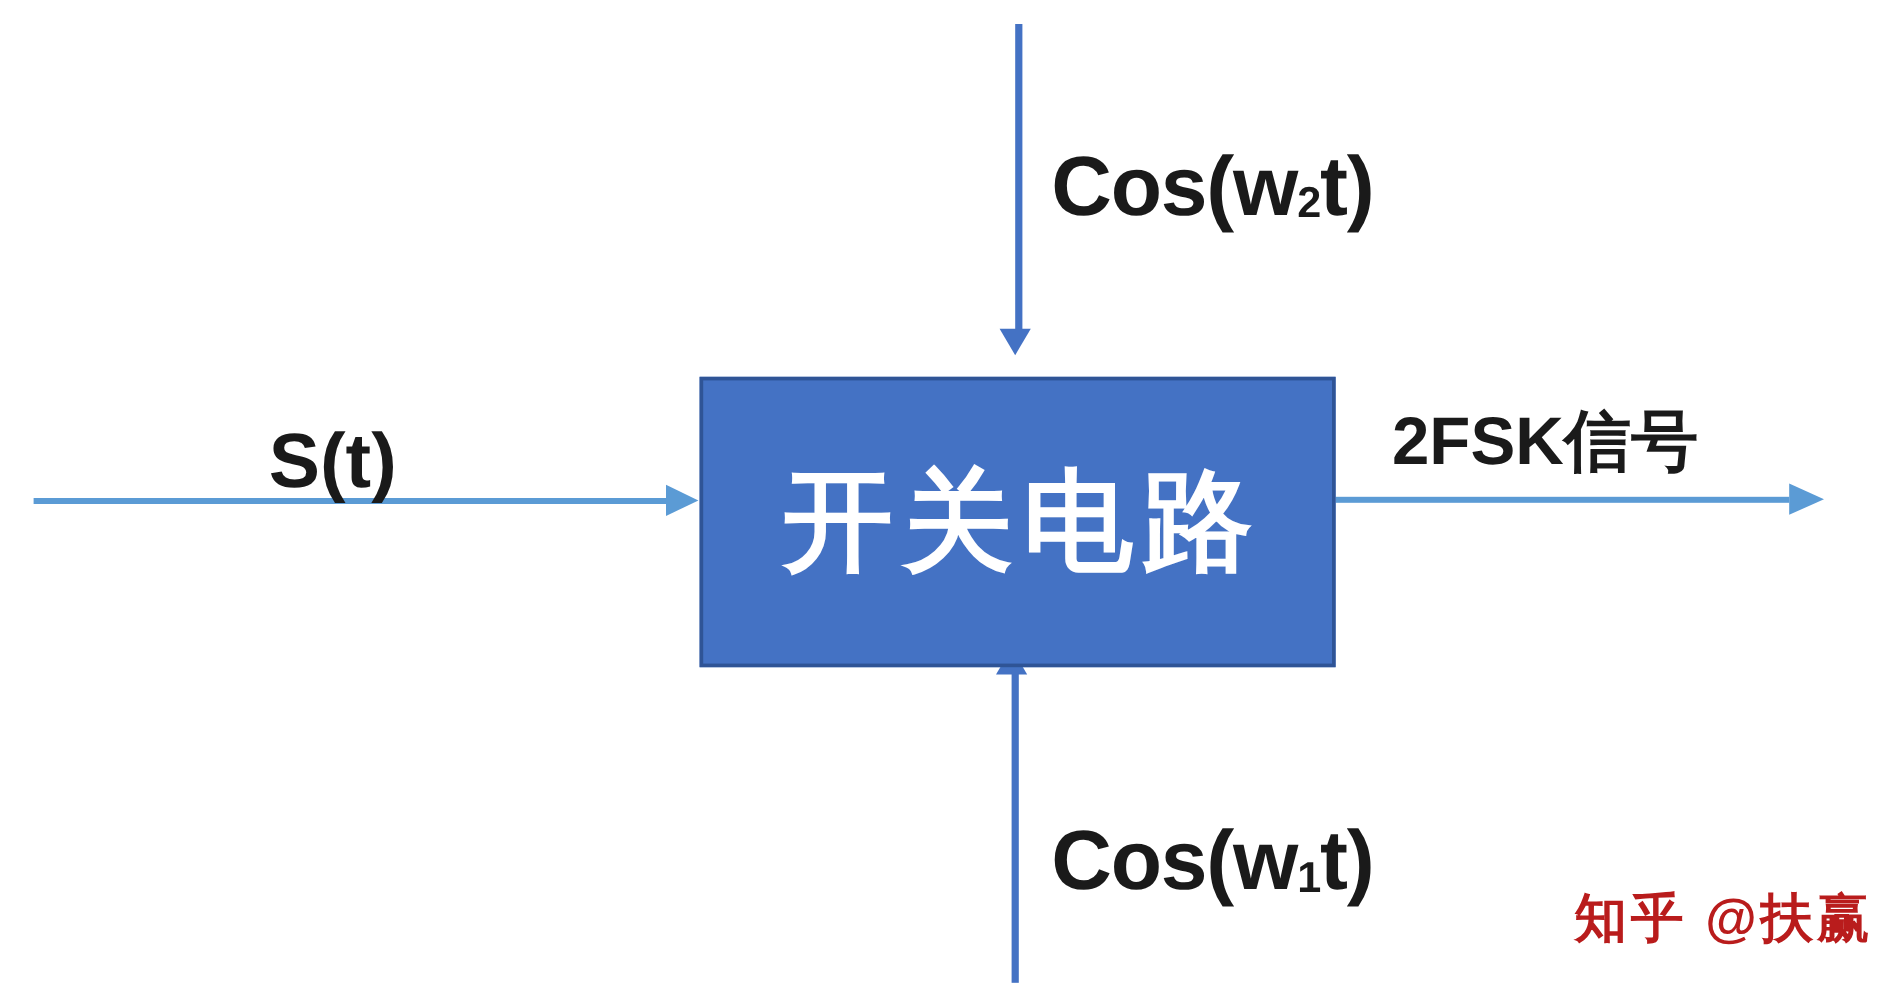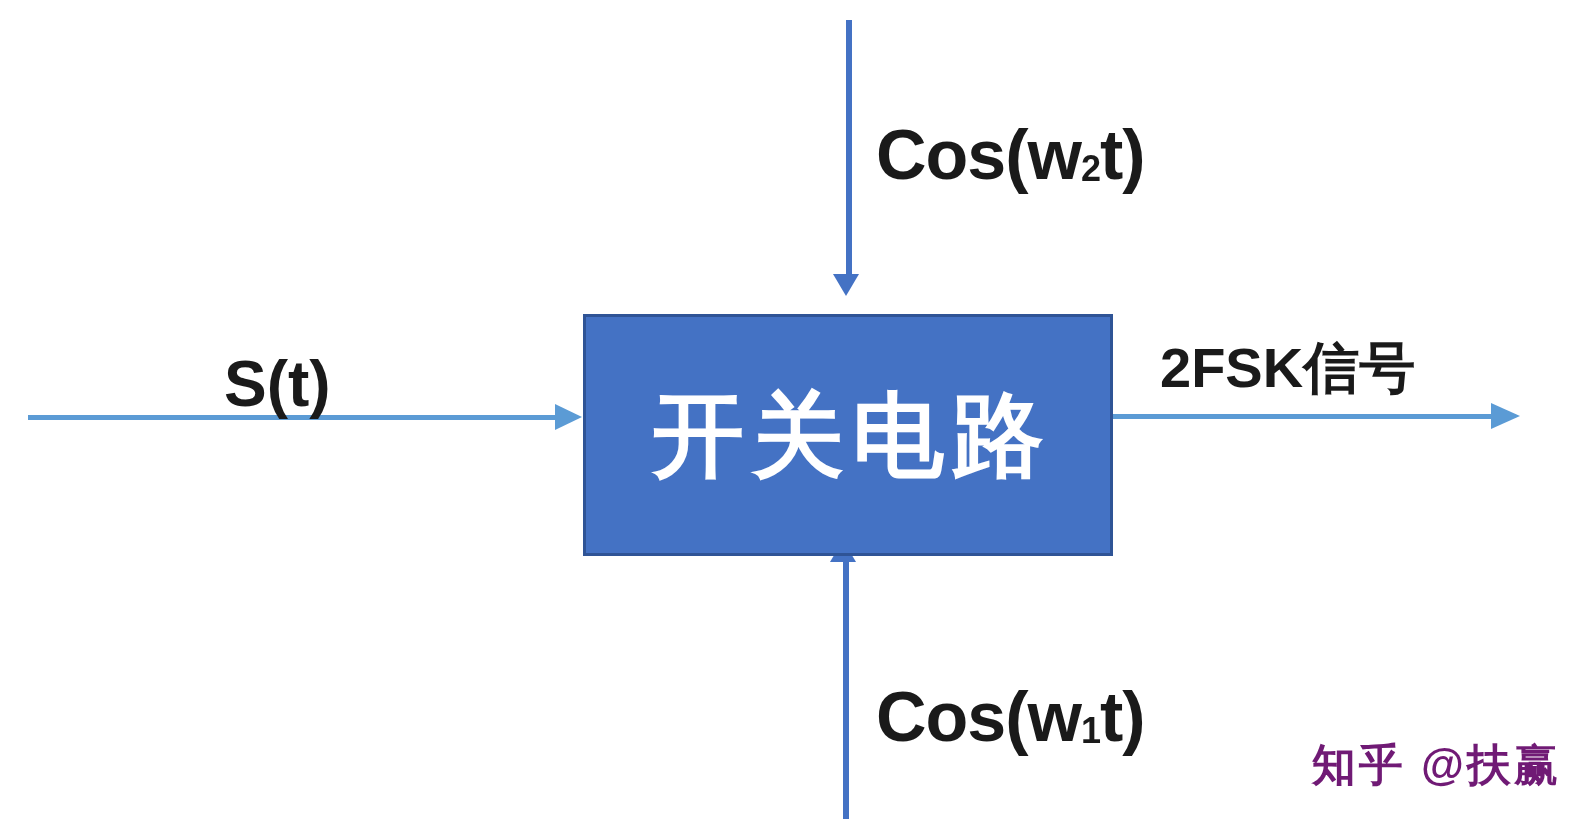--- a/index.html
+++ b/index.html
@@ -83,21 +83,21 @@
   .label-out  { left: 1160px; top: 340px; font-size: 56px; }
   .sub-digit {
     font-size: 36px;
     vertical-align: baseline;
     position: relative;
     top: 2px;
   }
 
   .watermark {
     right: 22px; top: 736px;
-    color: #701a75;
+    color: #b91c1c;
     font-size: 44px;
     font-weight: 700;
     letter-spacing: 3px;
     white-space: nowrap;
   }
 </style>
 </head>
 <body>
 
 <div id="stage">

